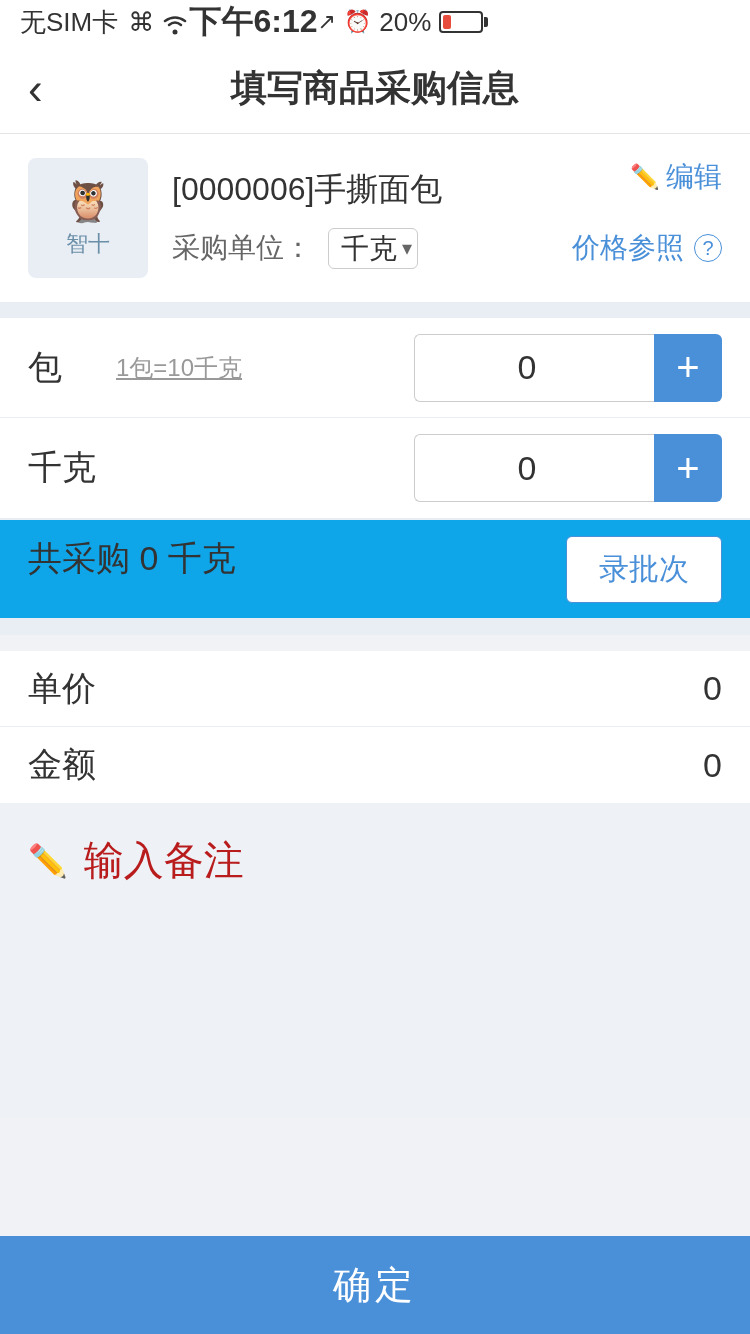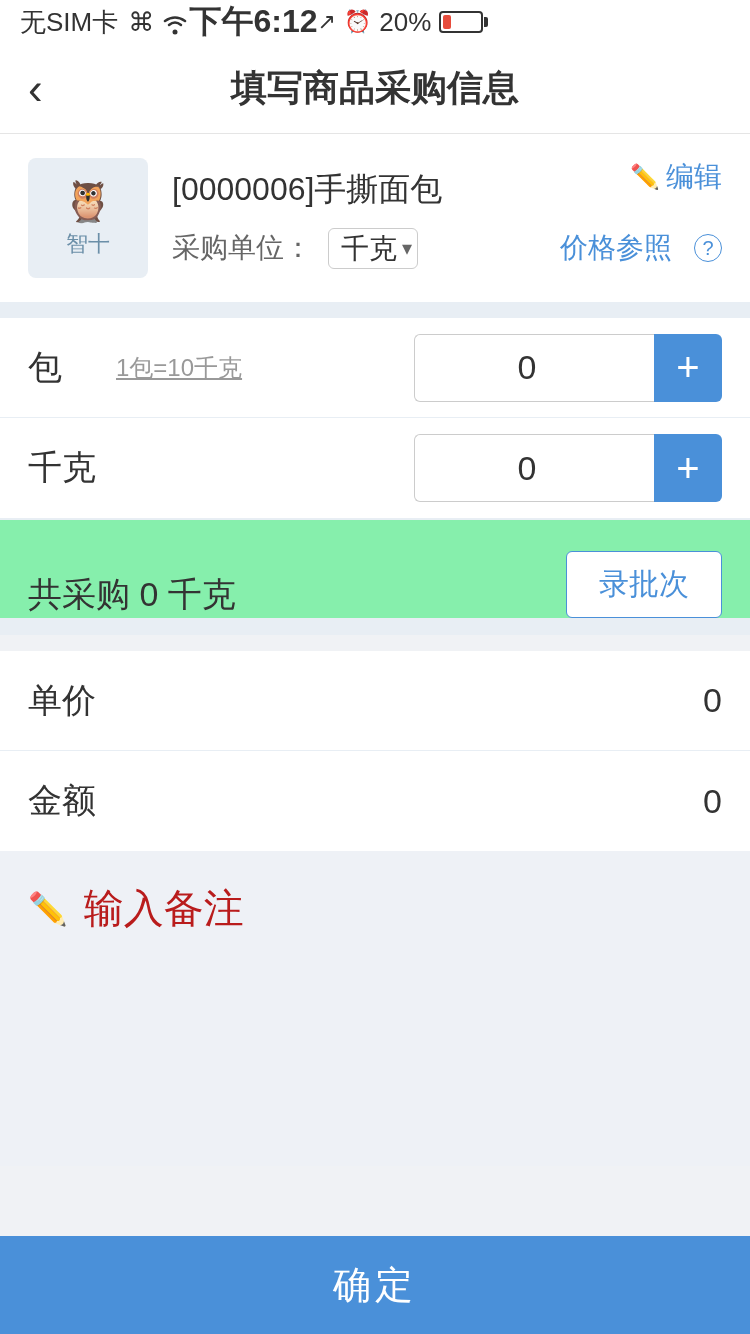--- a/index.html
+++ b/index.html
@@ -151,21 +151,21 @@
       display: flex;
       align-items: center;
       gap: 6px;
     }
     .price-ref {
       font-size: 28px;
       color: #4a90d9;
       margin-left: auto;
       display: flex;
       align-items: center;
-      gap: 22px;
+      gap: 10px;
     }
 
     
     .divider-section {
       height: 16px;
       background: #e8eef4;
     }
 
     
     .input-section {
@@ -218,24 +218,24 @@
       display: flex;
       align-items: center;
       justify-content: center;
       cursor: pointer;
       flex-shrink: 0;
     }
 
     
     .summary-row {
       display: flex;
-      align-items: flex-end;
-      padding: 0 28px;
+      align-items: flex-start;
+      padding: 16px 28px;
       height: 100px;
-      background: #86efac;
+      background: #0ea5e9;
     }
     .summary-text {
       font-size: 34px;
       color: #333;
     }
     .summary-text span { color: #333; font-weight: 400; }
     .batch-btn {
       margin-left: auto;
       border: 1.5px solid #4a90d9;
       color: #4a90d9;
@@ -248,21 +248,21 @@
 
     
     .info-section {
       background: #fff;
       margin-top: 16px;
     }
     .info-row {
       display: flex;
       align-items: center;
       padding: 2px 28px;
-      height: 100px;
+      height: 76px;
       border-bottom: 1px solid #e8eef4;
     }
     .info-row:last-child { border-bottom: none; }
     .info-label {
       font-size: 34px;
       color: #333;
     }
     .info-value {
       margin-left: auto;
       font-size: 34px;

